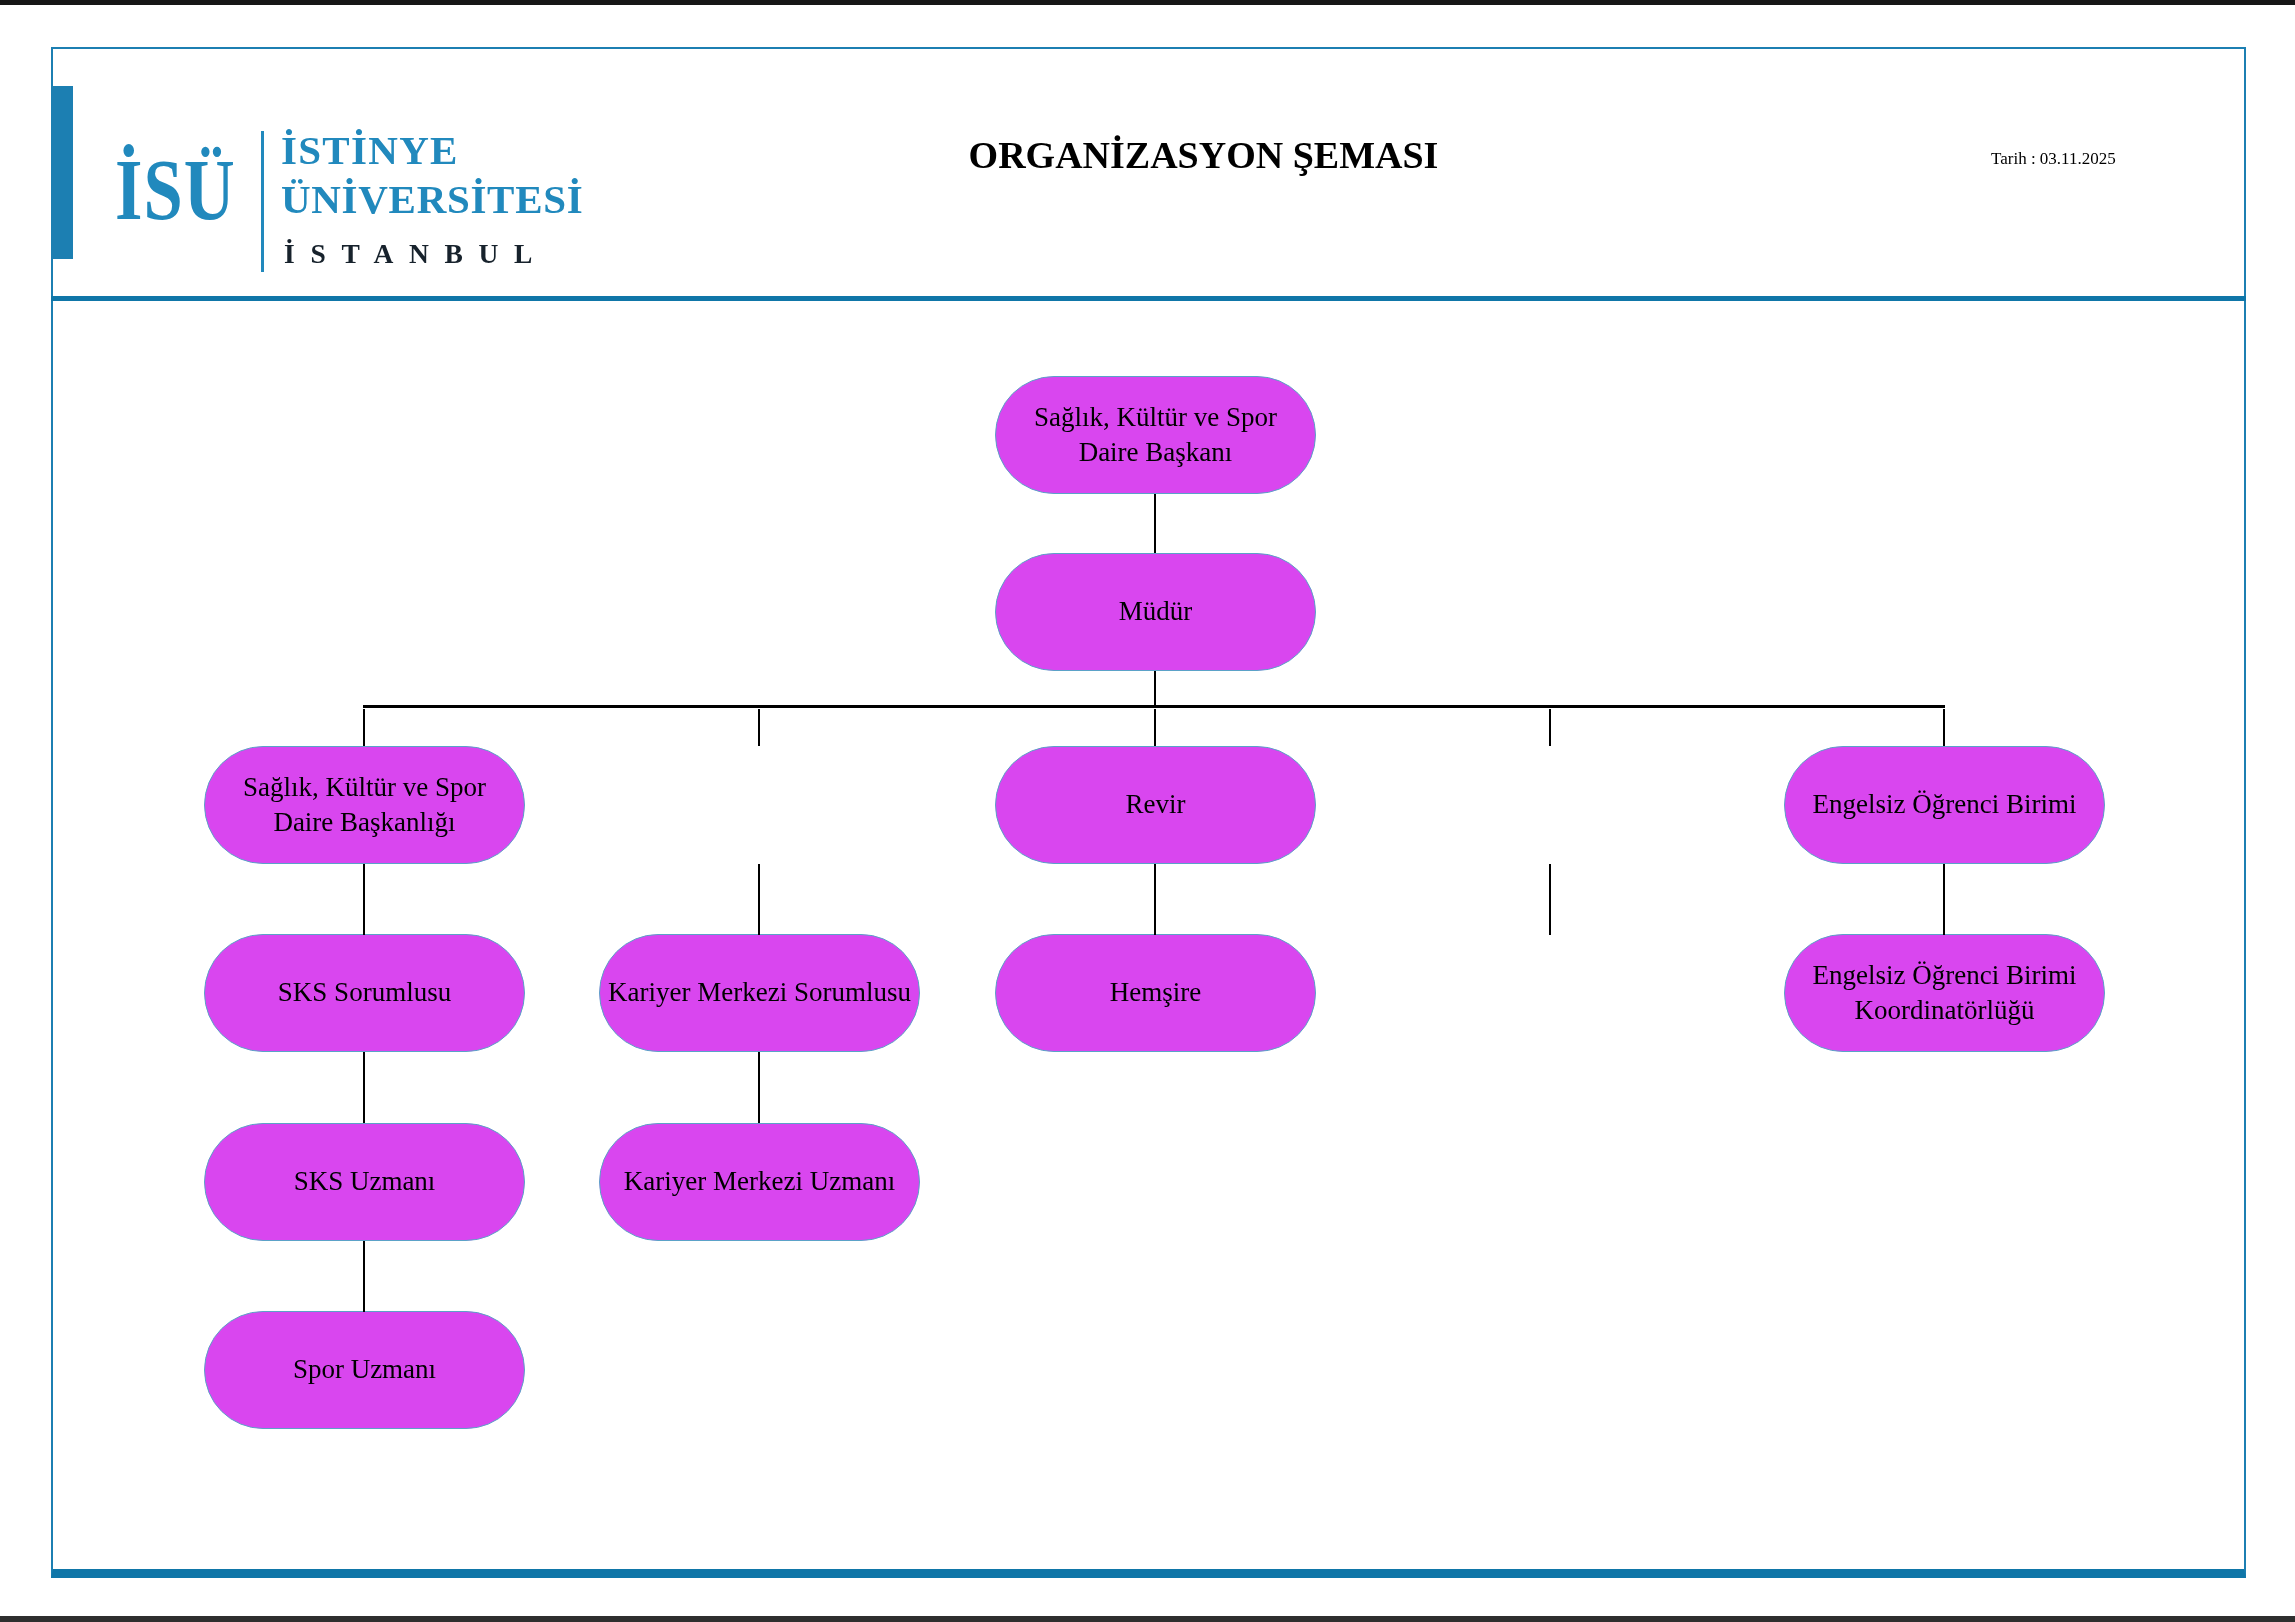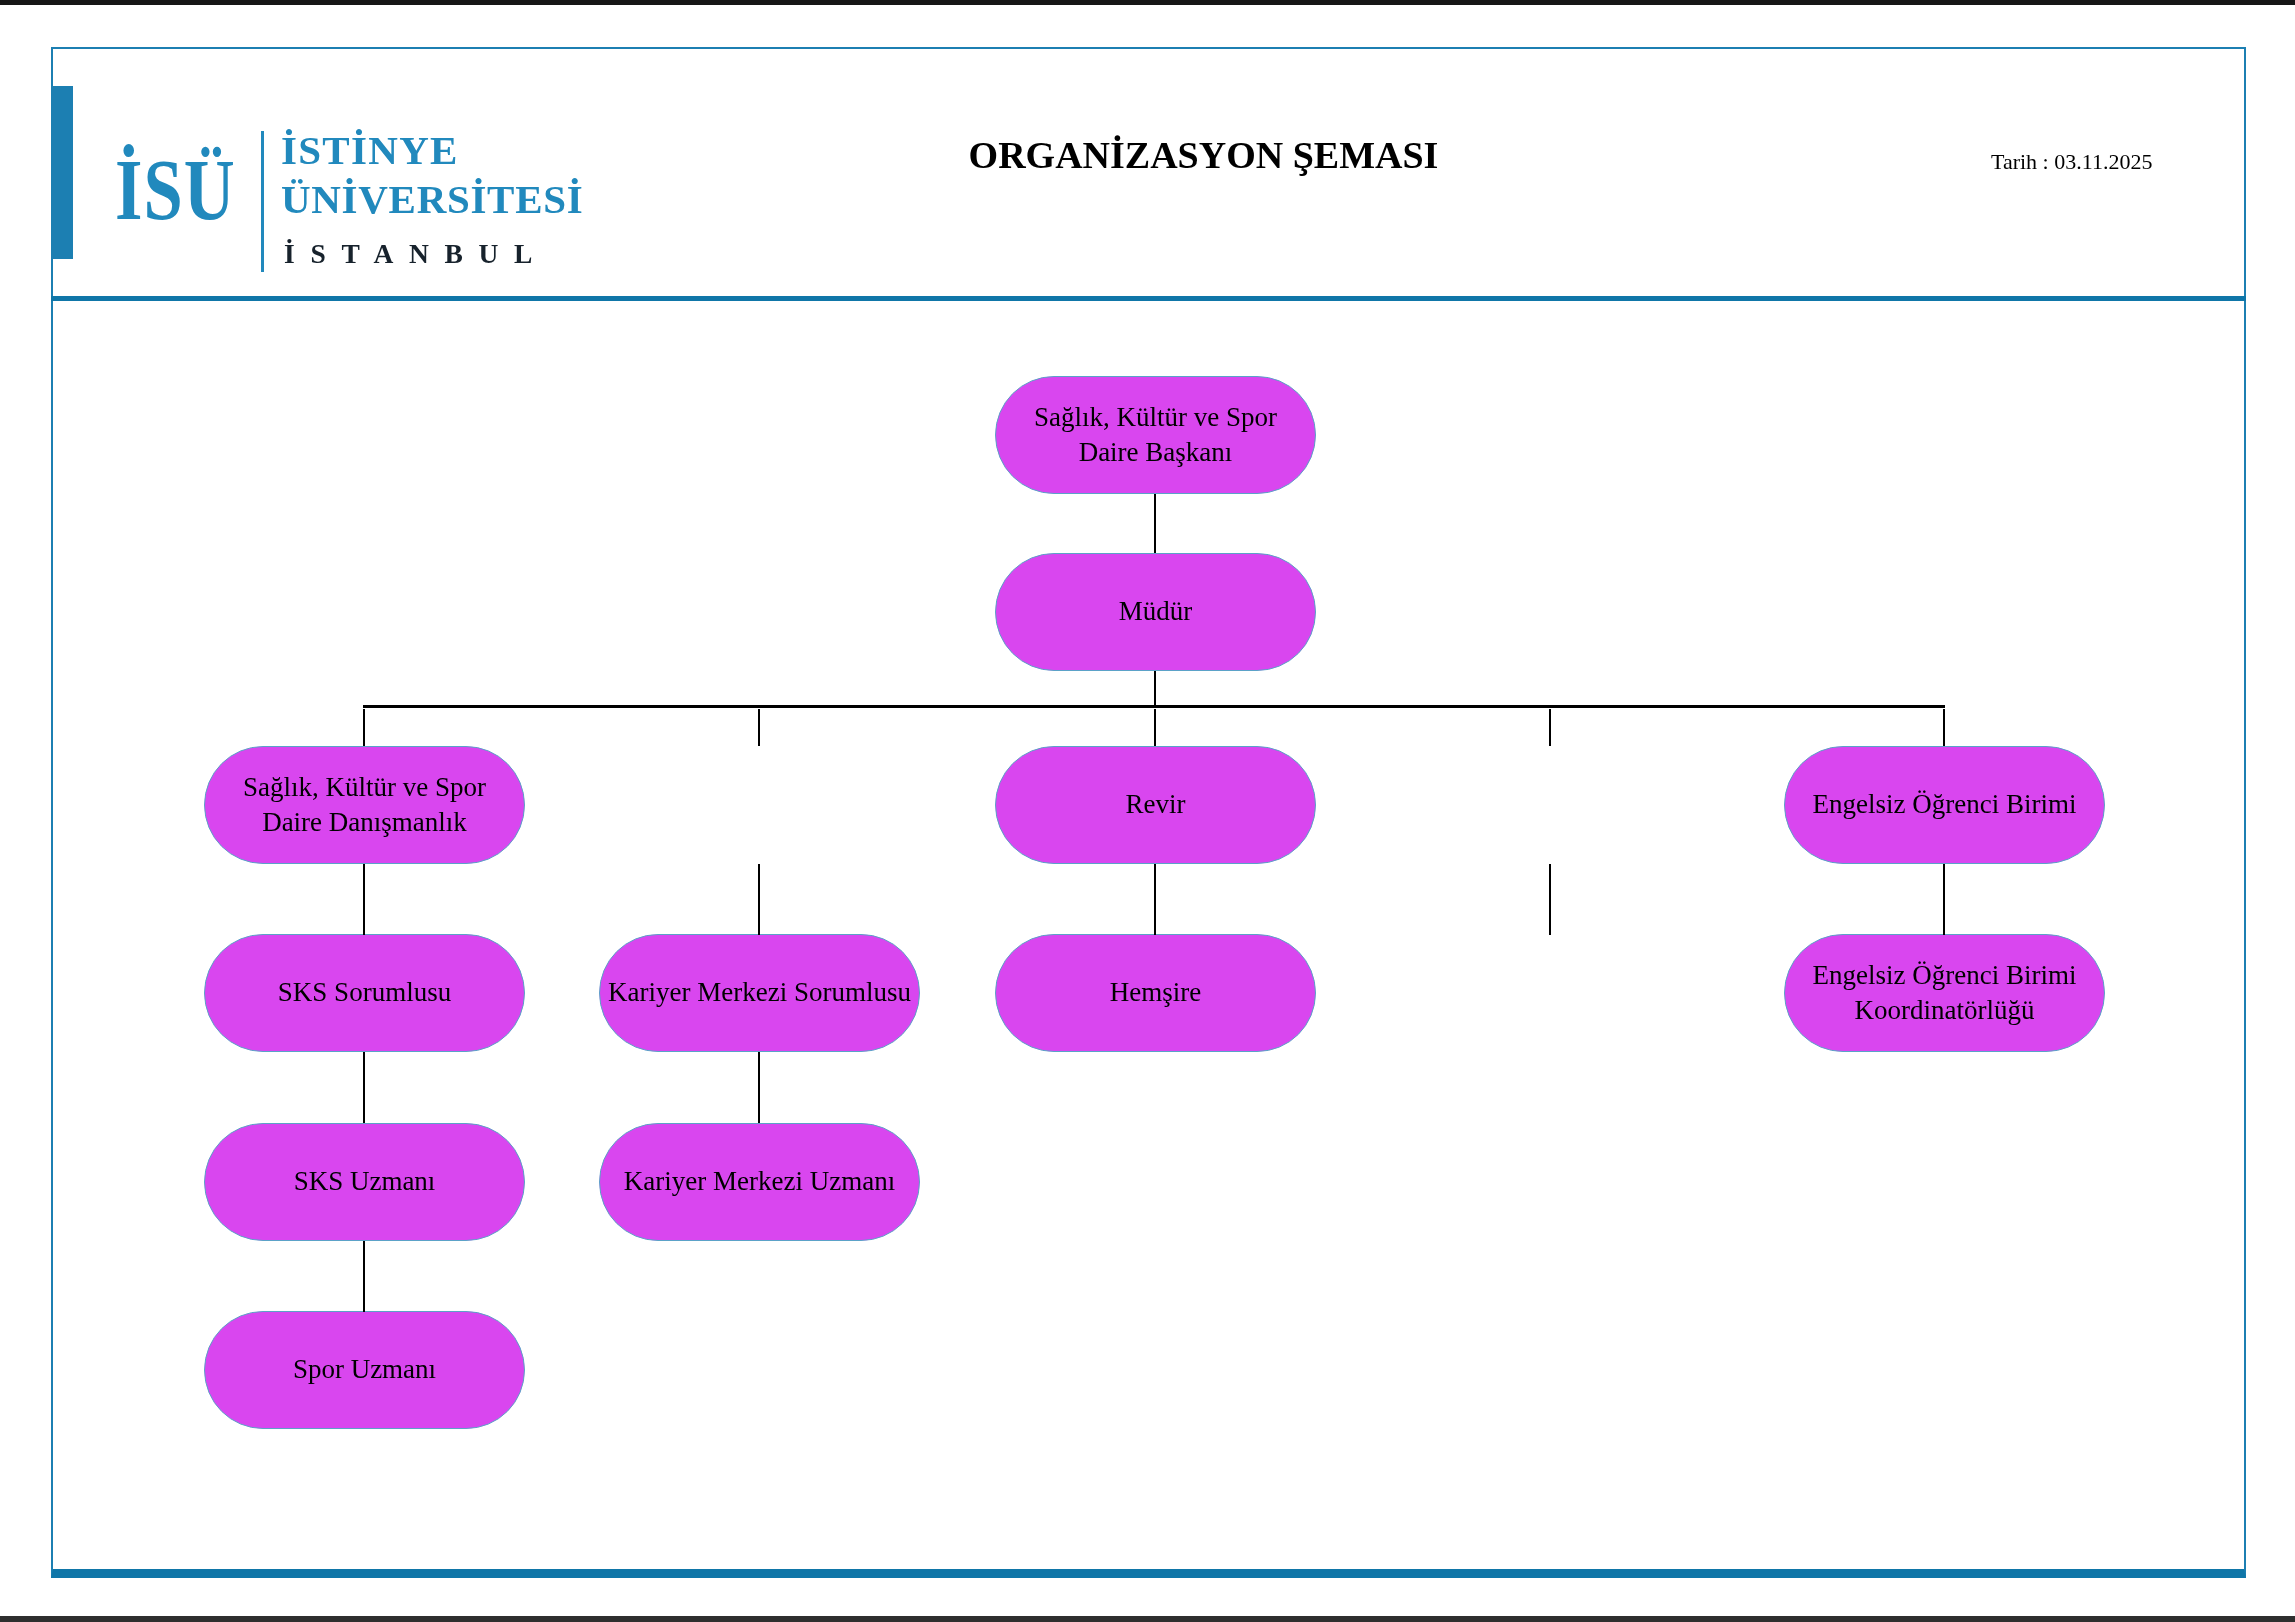--- a/index.html
+++ b/index.html
@@ -34,21 +34,21 @@
   .logo-divider{position:absolute;left:261px;top:131px;width:3.3px;height:141px;background:var(--logo-blue,#2189bd);}
   .logo-name1{position:absolute;left:281px;top:126px;font-size:41px;font-weight:bold;letter-spacing:1.3px;color:var(--logo-blue,#2189bd);}
   .logo-name2{position:absolute;left:281px;top:175px;font-size:41px;font-weight:bold;letter-spacing:0.7px;color:var(--logo-blue,#2189bd);}
   .logo-city{position:absolute;left:284px;top:238px;font-size:27.5px;font-weight:bold;letter-spacing:15.7px;color:#17222c;}
 
   
   .title{
     position:absolute;left:667px;top:130px;width:1073px;
     text-align:center;font-size:38px;font-weight:bold;line-height:1.32;color:#000;
   }
-  .date{position:absolute;left:1991px;top:149px;font-size:22px;color:#000;}
+  .date{position:absolute;left:1991px;top:149px;font-size:17px;color:#000;}
 
   
   .chart{position:absolute;left:0;top:0;width:2295px;height:1623px;}
   .node{
     position:absolute;width:321px;height:118px;box-sizing:border-box;
     border:1.3px solid var(--node-border,#5ba2c8);border-radius:59px;background:#d946ef;
     display:flex;align-items:center;justify-content:center;
     text-align:center;font-size:27px;line-height:1.3;color:#000;padding:0 6.5px;
   }
   .connector-v{position:absolute;width:2px;background:#000;}
@@ -72,21 +72,21 @@
   <div class="title">
     <div>ORGANİZASYON ŞEMASI</div>
   </div>
   <div class="date">Tarih : 03.11.2025</div>
 
   <div class="header-divider"></div>
 
   <div id="chart" class="chart">
       <div class="node" style="left: 995px; top: 376px;">Sağlık, Kültür ve Spor Daire Başkanı</div>
       <div class="node" style="left: 995px; top: 553px;">Müdür</div>
-      <div class="node" style="left: 204px; top: 746px;">Sağlık, Kültür ve Spor Daire Danışmanlık</div>
+      <div class="node" style="left: 204px; top: 746px;">Sağlık, Kültür ve Spor Daire Başkanlığı</div>
       <div class="node" style="left: 995px; top: 746px;">Revir</div>
       <div class="node" style="left: 1784px; top: 746px;">Engelsiz Öğrenci Birimi</div>
       <div class="node" style="left: 204px; top: 934px;">SKS Sorumlusu</div>
       <div class="node" style="left: 599px; top: 934px;">Kariyer Merkezi Sorumlusu</div>
       <div class="node" style="left: 995px; top: 934px;">Hemşire</div>
       <div class="node" style="left: 1784px; top: 934px;">Engelsiz Öğrenci Birimi Koordinatörlüğü</div>
       <div class="node" style="left: 204px; top: 1123px;">SKS Uzmanı</div>
       <div class="node" style="left: 599px; top: 1123px;">Kariyer Merkezi Uzmanı</div>
       <div class="node" style="left: 204px; top: 1311px;">Spor Uzmanı</div>
       <div class="connector-v" style="left: 1154px; top: 494px; height: 59px; background: rgb(0, 0, 0);"></div>

